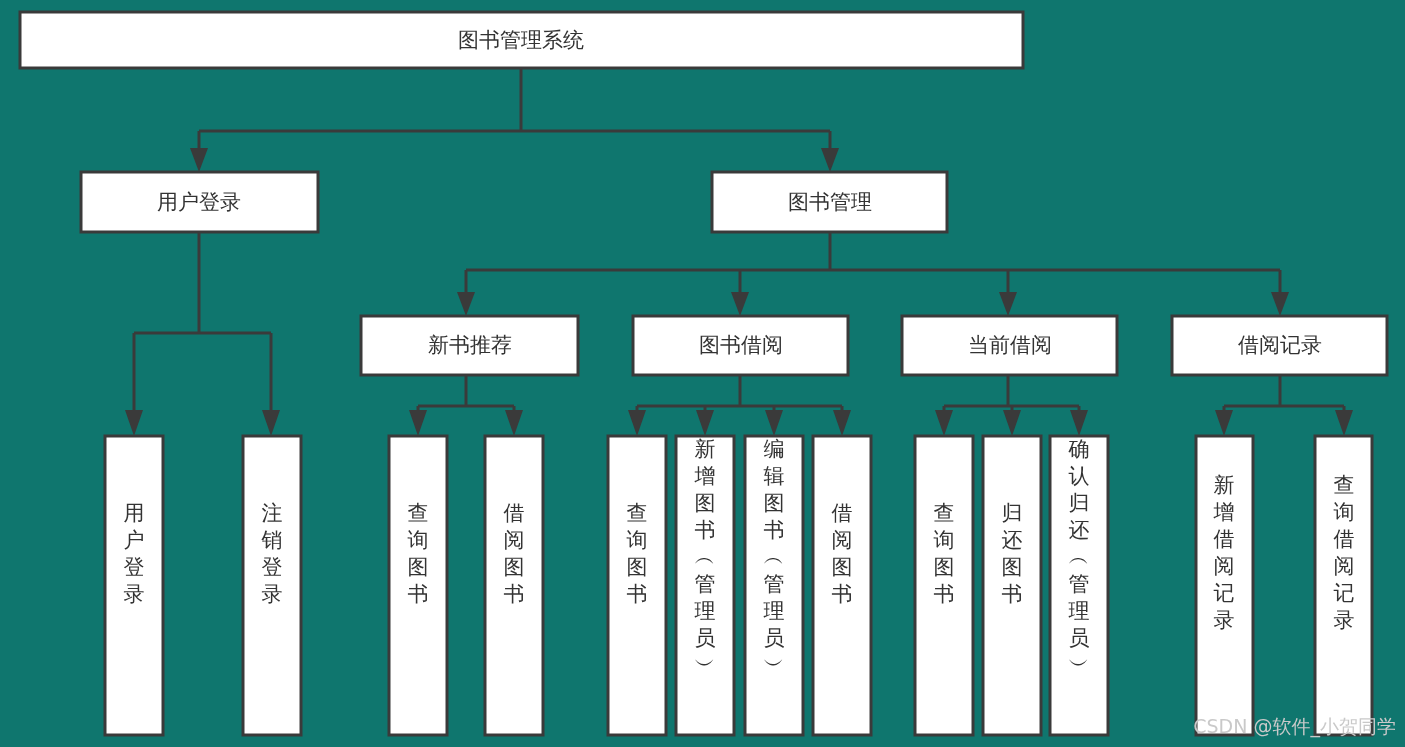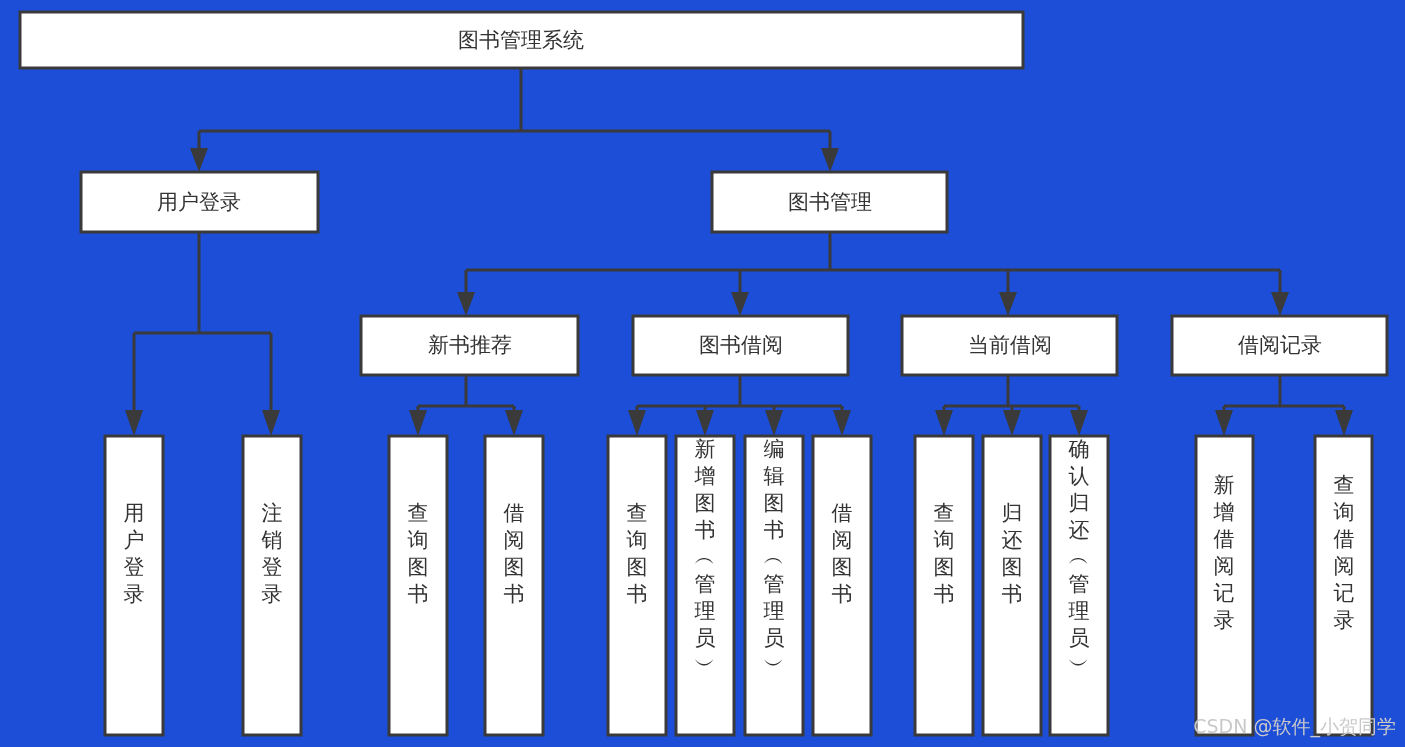--- a/index.html
+++ b/index.html
@@ -11,21 +11,21 @@
   body {
     width: 1405px;
     height: 747px;
     overflow: hidden;
     font-family: "DejaVu Sans", "Liberation Sans", sans-serif;
   }
   #diagram-root {
     position: relative;
     width: 1405px;
     height: 747px;
-    background: #1d4ed8;
+    background: #0f766e;
   }
   svg.diagram-canvas {
     position: absolute;
     top: 0;
     left: 0;
     width: 1405px;
     height: 747px;
     display: block;
   }
   .node-box {

